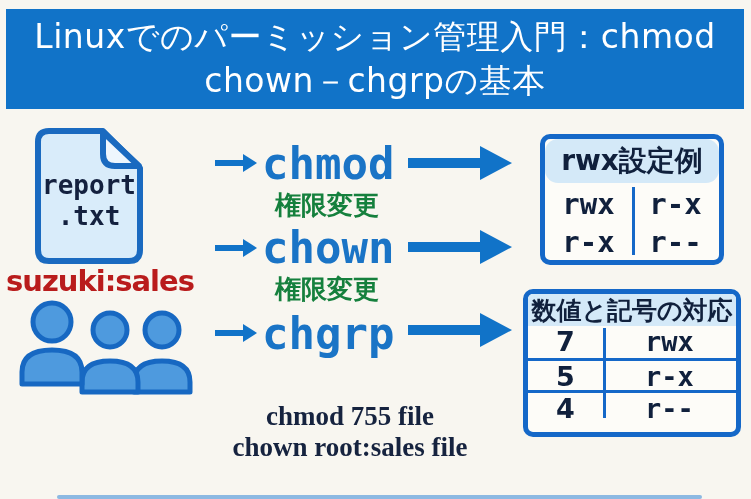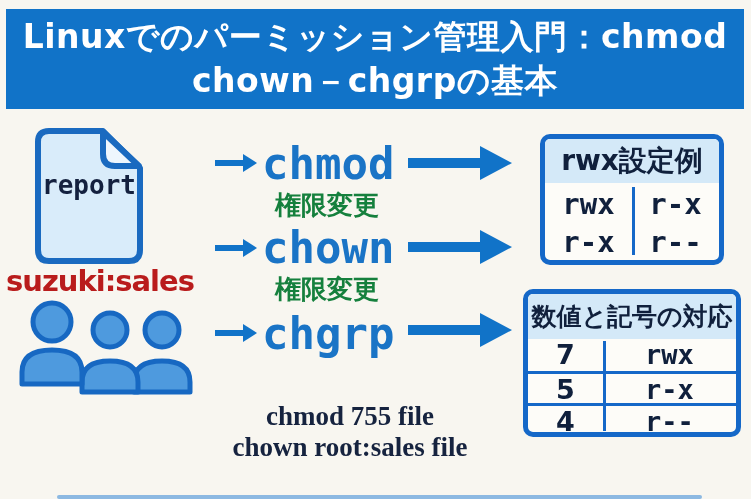--- a/index.html
+++ b/index.html
@@ -8,21 +8,21 @@
     position:relative;
     background:#f8f6f0;
     font-family:"DejaVu Sans", sans-serif;
     overflow:hidden;
   }
   
   .title-bar {
     position:absolute; left:6px; top:9px; width:738px; height:100px;
     background:#1173c8; color:#ffffff;
     display:flex; flex-direction:column; justify-content:center; align-items:center;
-    text-align:center; font-weight:bold; font-size:33px; line-height:44px;
+    text-align:center; font-weight:normal; font-size:33px; line-height:44px;
     letter-spacing:0.5px;
   }
   
   .file-icon { position:absolute; left:33px; top:126px; width:112px; height:140px; }
   .file-label {
     position:absolute; left:33px; top:170px; width:112px;
     text-align:center; font-weight:bold; font-size:26px; line-height:31px;
     color:#14213f; font-family:"DejaVu Sans Mono", monospace;
   }
   .owner-label {
@@ -46,29 +46,29 @@
   
   .perm-table {
     position:absolute; background:#fdfcf8;
     border:5px solid #1568c8; border-radius:10px; overflow:hidden;
   }
   .perm-table .thead {
     background:#d4e9f8; display:flex; align-items:center; justify-content:center;
     font-weight:bold; color:#10203c;
   }
   #table-rwx { left:540px; top:134px; width:184px; height:131px; }
-  #table-rwx .thead { height:44px; font-size:28px; }
+  #table-rwx .thead { height:44px; font-size:28px;border-radius:13px; }
   #table-rwx .tbody { position:relative; display:grid; grid-template-columns:1fr 1fr; padding-top:2px; }
   #table-rwx .vline { position:absolute; left:50%; top:4px; bottom:6px; width:3px; background:#1568c8; }
   #table-rwx .cell {
     text-align:center; font-family:"DejaVu Sans Mono", monospace; font-weight:bold;
     font-size:29px; color:#10203c; line-height:38px;
   }
   #table-num { left:523px; top:289px; width:218px; height:148px; }
-  #table-num .thead { height:45px; font-size:25px; }
+  #table-num .thead { height:32px; font-size:25px; }
   #table-num .tbody { position:relative; }
   #table-num .vline { position:absolute; left:36%; top:2px; bottom:4px; width:3px; background:#1568c8; }
   #table-num .row { display:grid; grid-template-columns:36% 64%; height:32px; }
   #table-num .row + .row { border-top:3px solid #1568c8; }
   #table-num .cell {
     text-align:center; font-weight:bold; font-size:27px; color:#10203c; line-height:31px;
   }
   #table-num .cell.sym { font-family:"DejaVu Sans Mono", monospace; }
   
   .examples {
@@ -88,20 +88,21 @@
   <div>Linuxでのパーミッション管理入門：chmod</div>
   <div>chown－chgrpの基本</div>
 </div>
 
 <svg class="file-icon" viewBox="0 0 112 140">
   <path d="M16 5 H70 L107 42 V124 Q107 135 96 135 H16 Q5 135 5 124 V16 Q5 5 16 5 Z" fill="#d9ecfa" stroke="#1a6ac0" stroke-width="6" stroke-linejoin="round"></path>
   <path d="M70 6 V28 Q70 40 82 40 H106 Z" fill="#eef6fd" stroke="#1a6ac0" stroke-width="6" stroke-linejoin="round"></path>
 </svg>
 <div class="file-label">
   <div>report</div>
+  <div>.txt</div>
 </div>
 <div class="owner-label">suzuki:sales</div>
 
 <svg class="group-icon" viewBox="0 0 180 95">
   <g stroke="#1768c2" stroke-width="5" fill="#4e9ade" stroke-linejoin="round">
     <circle cx="148" cy="30" r="17"></circle>
     <path d="M120 92 L120 82 Q120 61 148 61 Q176 61 176 82 L176 92 Z"></path>
     <circle cx="96" cy="30" r="17"></circle>
     <path d="M68 92 L68 82 Q68 61 96 61 Q124 61 124 82 L124 92 Z"></path>
     <circle cx="38" cy="22" r="19"></circle>

